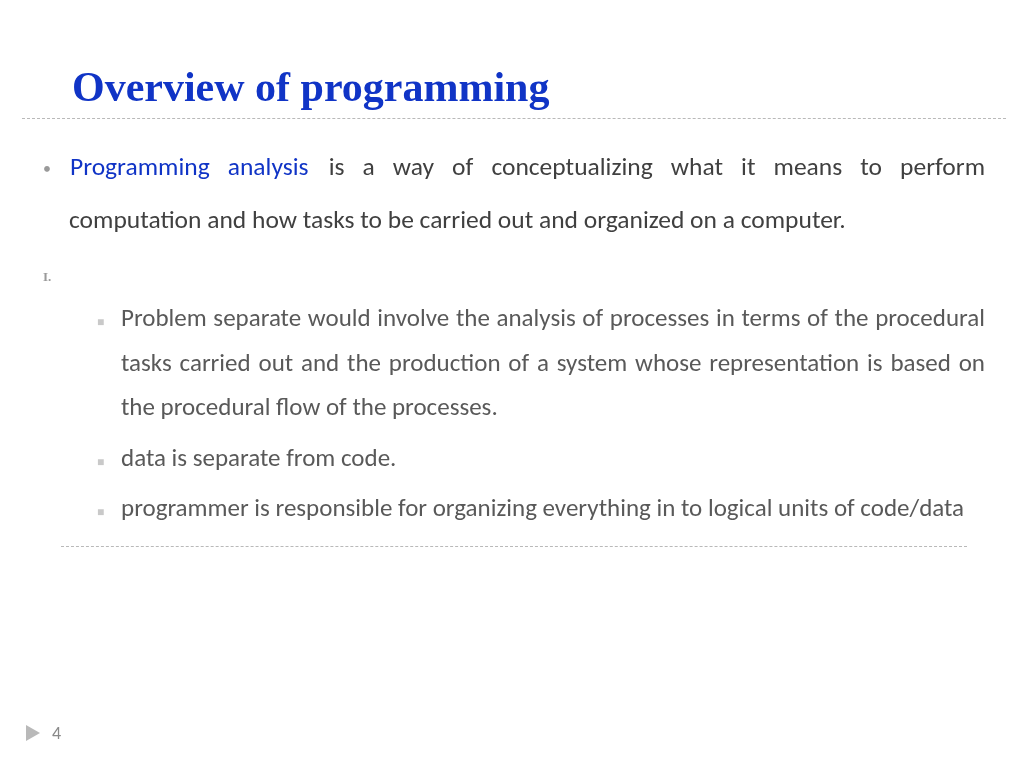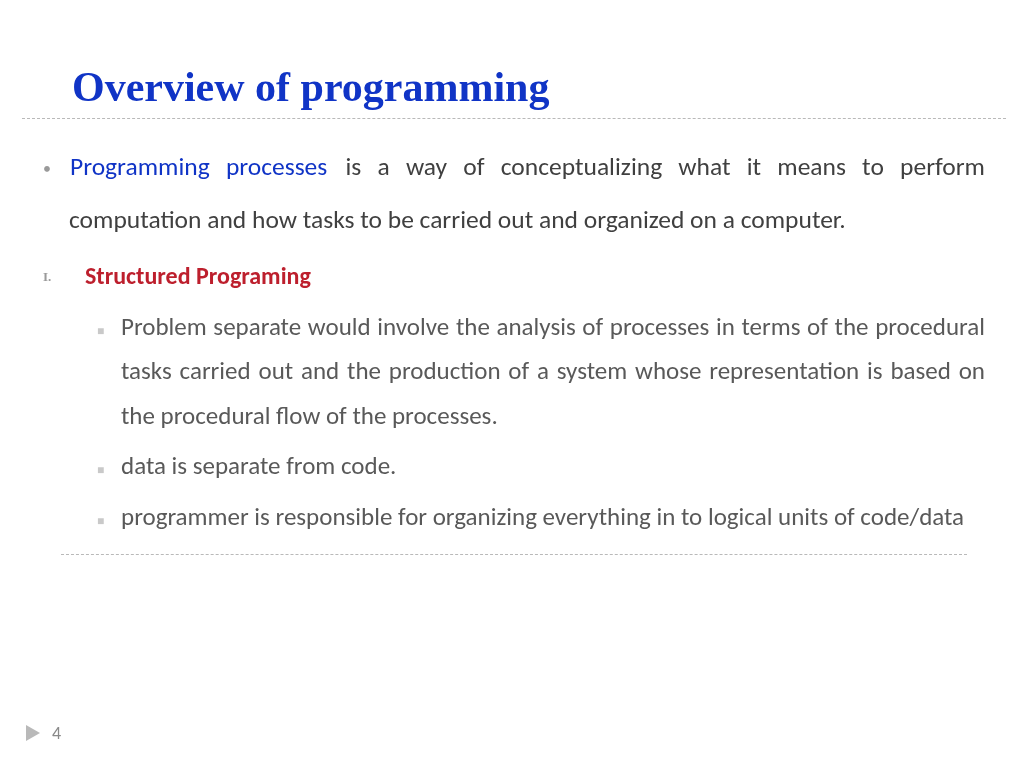--- a/index.html
+++ b/index.html
@@ -103,27 +103,26 @@
 <body>
 
 <div class="title">Overview  of programming</div>
 <hr class="dashed-line">
 
 <div class="content">
 
   <div class="li1">
     <div class="bullet">•</div>
     <div class="text">
-      <span class="tag1">Programming processes </span><span>is a way of conceptualizing what it means to perform computation and how tasks to be carried out  and organized on a computer.</span>
+      <span class="tag1">Programming analysis </span><span>is a way of conceptualizing what it means to perform computation and how tasks to be carried out  and organized on a computer.</span>
     </div>
   </div>
 
   <div class="li2">
     <div class="num">I.</div>
-    <div class="text">Structured Programing</div>
   </div>
 
   <div class="li3">
     <div class="sq">■</div>
     <div class="text">Problem separate would involve the analysis of processes in terms of the procedural tasks carried out and the production of a system whose representation is based on the procedural flow of the processes.</div>
   </div>
 
   <div class="li3">
     <div class="sq">■</div>
     <div class="text">data is separate from code.</div>

